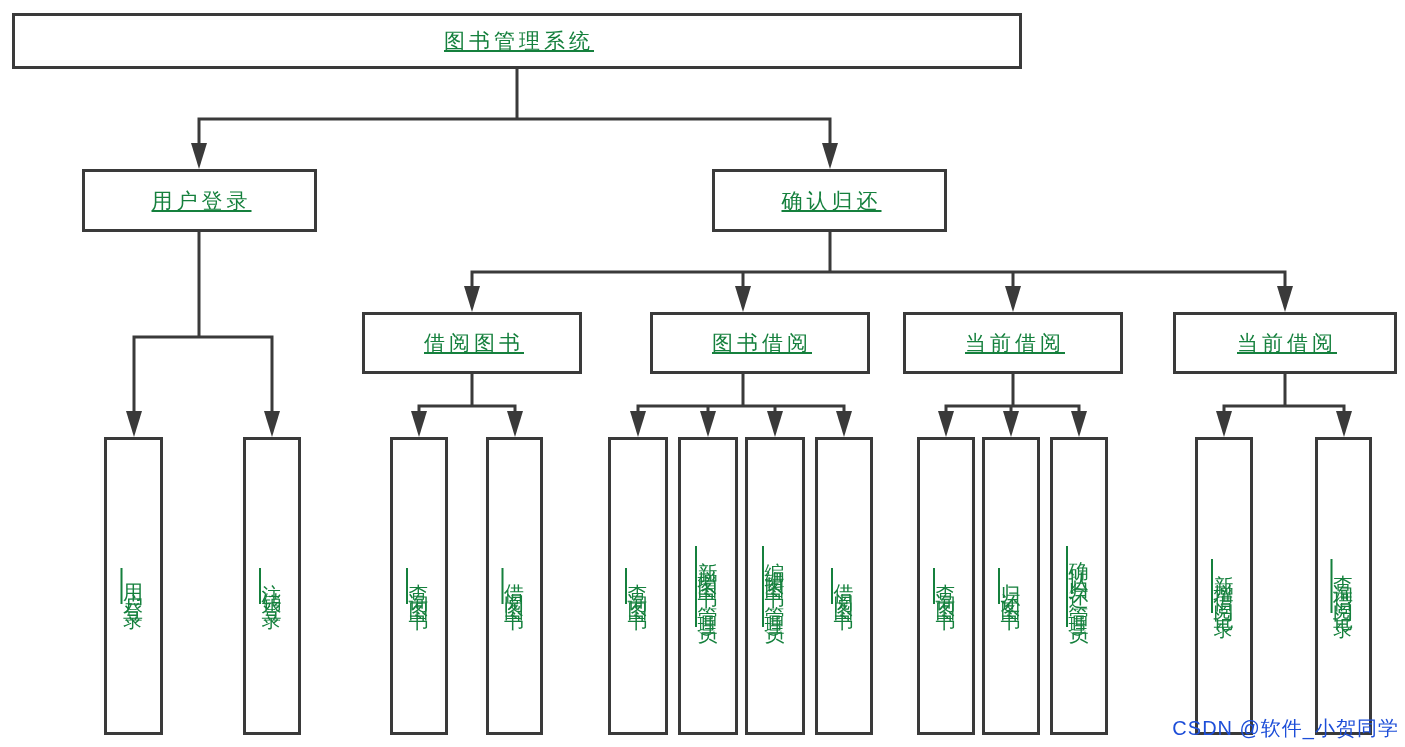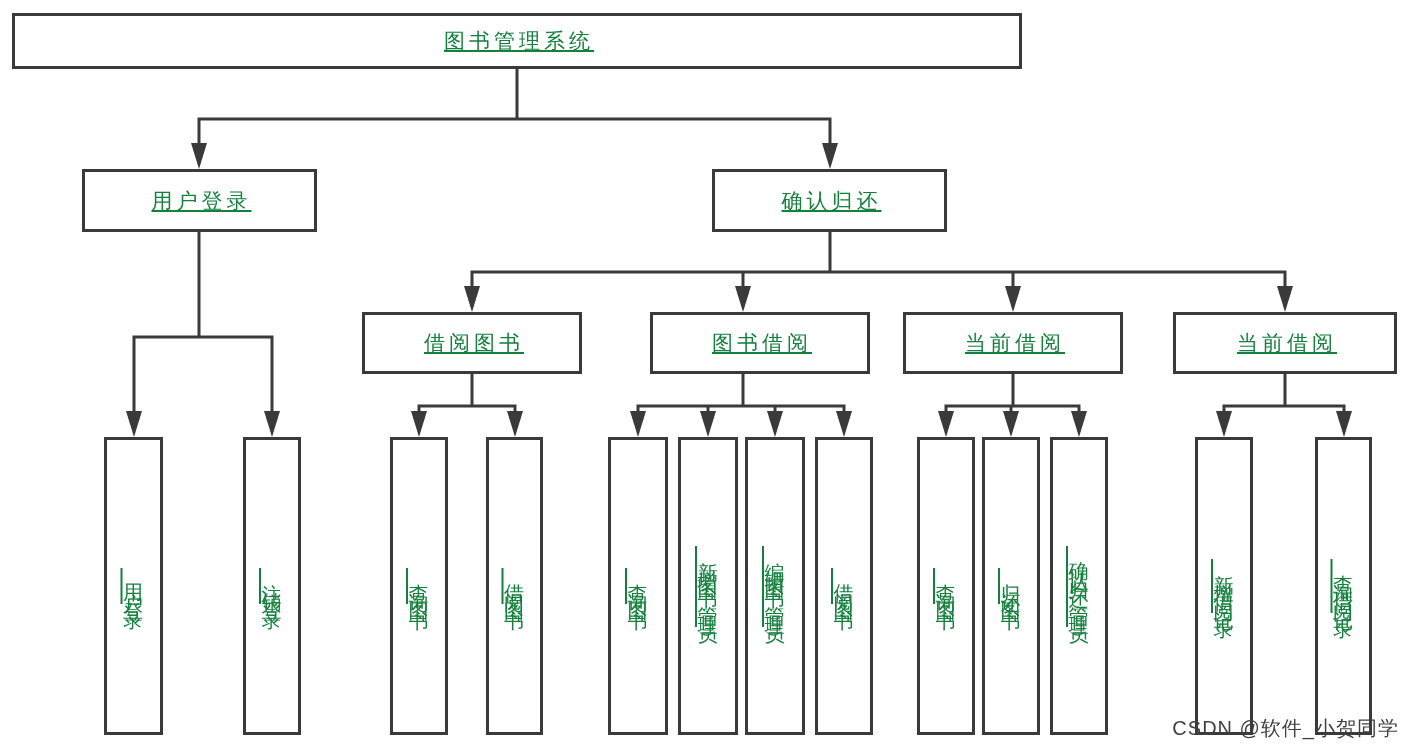--- a/index.html
+++ b/index.html
@@ -12,21 +12,21 @@
     position:absolute;box-sizing:border-box;background:#ffffff;
     border:3px solid #3a3a3a;display:flex;align-items:center;justify-content:center;
     color:#15803d;text-align:left;text-decoration:underline;
   }
   .h-node{font-size:21px;letter-spacing:4px;text-indent:4px;white-space:nowrap;}
   .leaf{
     writing-mode:vertical-rl;text-orientation:mixed;
     font-size:20px;letter-spacing:9px;line-height:1;
   }
   .watermark{
-    position:absolute;right:6px;bottom:5px;font-size:20px;color:#404040;
+    position:absolute;right:6px;bottom:5px;font-size:20px;color:#1d4ed8;
     letter-spacing:1px;white-space:nowrap;
   }
 </style>
 </head>
 <body>
 
 <div class="canvas">
 
   <svg class="connectors" viewBox="0 0 1405 747" fill="none" stroke="#3a3a3a" stroke-width="3">
 

